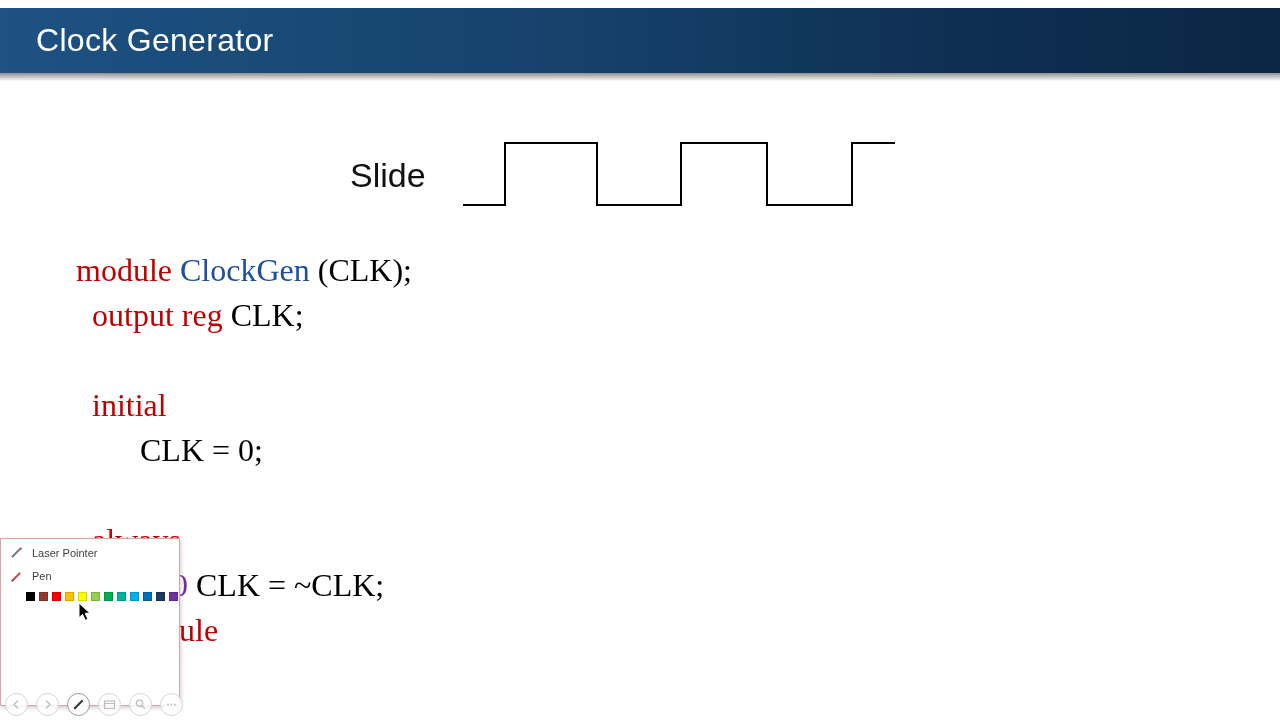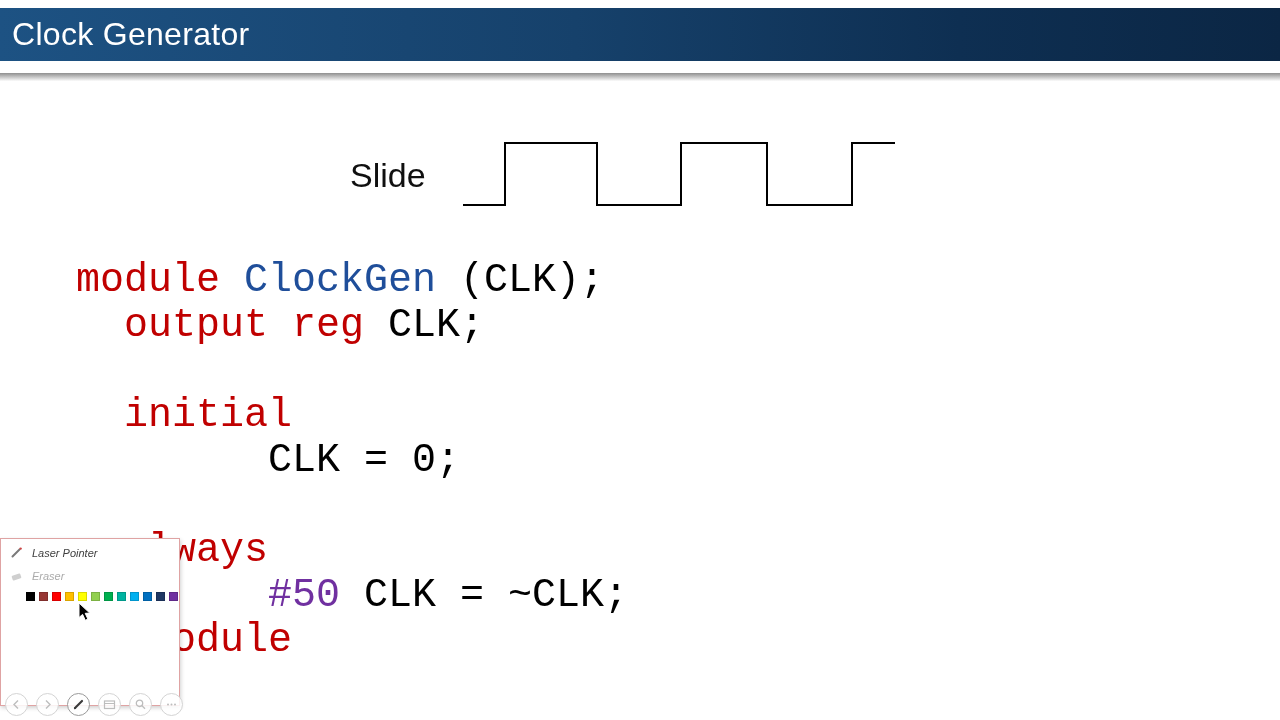--- a/index.html
+++ b/index.html
@@ -4,47 +4,46 @@
 <style>
   * { margin:0; padding:0; box-sizing:border-box; }
   html,body { width:1280px; height:720px; }
   body {
     position:relative; background:#ffffff; overflow:hidden;
     font-family:"Liberation Sans", sans-serif;
   }
 
   
   .titlebar {
-    position:absolute; left:0; top:8px; width:1280px; height:53px;
+    position:absolute; left:0; top:8px; width:1280px; height:65px;
     background:linear-gradient(90deg,#1d5283 0%, #16416b 45%, #0e2f52 75%, #0b2644 100%);
-    display:flex; align-items:center; padding-left:12px;
+    display:flex; align-items:center; padding-left:36px;
   }
   .titlebar h1 { color:#ffffff; font-size:32px; font-weight:400; letter-spacing:.3px; }
   .titlebar-shadow {
     position:absolute; left:0; top:73px; width:1280px; height:8px;
     background:linear-gradient(#8f8f8f, #fbfbfb);
   }
 
   
   .wave-label { position:absolute; left:350px; top:156px; font-size:34px; color:#101010; }
   .wave-svg { position:absolute; left:350px; top:130px; }
 
   
   .code {
-    position:absolute; left:76px; top:258px; z-index:1;
-    font-family:Liberation Mono, monospace; font-size:40px;
+    position:absolute; left:76px; top:248px; z-index:1;
+    font-family:Liberation Serif, serif; font-size:32px;
   }
   .code-line { height:45px; line-height:45px; white-space:pre; }
 
   
   .ink-menu {
     position:absolute; left:0; top:538px; width:180px; height:168px; z-index:5;
     background:#ffffff; border:1px solid #dfa3a3;
     box-shadow:1px 2px 4px rgba(0,0,0,.18);
-    font-style:italic;
   }
   .ink-items { padding-top:2px; }
   .ink-item { display:flex; align-items:center; height:23.5px; padding-left:9px; cursor:default; }
   .ink-icon { width:17px; height:13px; display:inline-flex; align-items:center; }
   .ink-label { font-size:11px; color:#3f3f3f; margin-left:5px; }
   .ink-item.disabled .ink-label { color:#ababab; }
   .ink-colors { display:flex; gap:4px; padding-left:25px; margin-top:4px; }
   .swatch { width:9px; height:9px; display:inline-block; border:1px solid rgba(0,0,0,.15); }
 
   
@@ -78,27 +77,28 @@
   <div class="ink-items" id="inkMenuItems">
       <div class="ink-item">
         <span class="ink-icon">
           <svg width="13" height="13">
             <line x1="2.5" y1="10.5" x2="9.5" y2="3.5" stroke="#7a7a7a" stroke-width="2" stroke-linecap="round"></line>
             <circle cx="10.6" cy="2.6" r="1.2" fill="#c44"></circle>
           </svg>
         </span>
         <span class="ink-label">Laser Pointer</span>
       </div>
-      <div class="ink-item disabled">
+      <div class="ink-item">
         <span class="ink-icon">
           <svg width="13" height="13">
-            <rect x="2" y="4.5" width="9" height="5" rx="1" fill="#cfcfcf" transform="rotate(-18 6.5 7)"></rect>
+            <line x1="2.5" y1="10.5" x2="9.5" y2="3.5" stroke="#c0504d" stroke-width="2.2" stroke-linecap="round"></line>
+            <polygon points="1.5,11.5 3.6,11 2.1,9.5" fill="#555"></polygon>
           </svg>
         </span>
-        <span class="ink-label">Eraser</span>
+        <span class="ink-label">Pen</span>
       </div>
     </div>
   <div class="ink-colors" id="inkColors">
       <span class="swatch" style="background: rgb(0, 0, 0);"></span>
       <span class="swatch" style="background: rgb(151, 55, 52);"></span>
       <span class="swatch" style="background: rgb(255, 0, 0);"></span>
       <span class="swatch" style="background: rgb(255, 192, 0);"></span>
       <span class="swatch" style="background: rgb(255, 255, 0);"></span>
       <span class="swatch" style="background: rgb(146, 208, 80);"></span>
       <span class="swatch" style="background: rgb(0, 176, 80);"></span>

